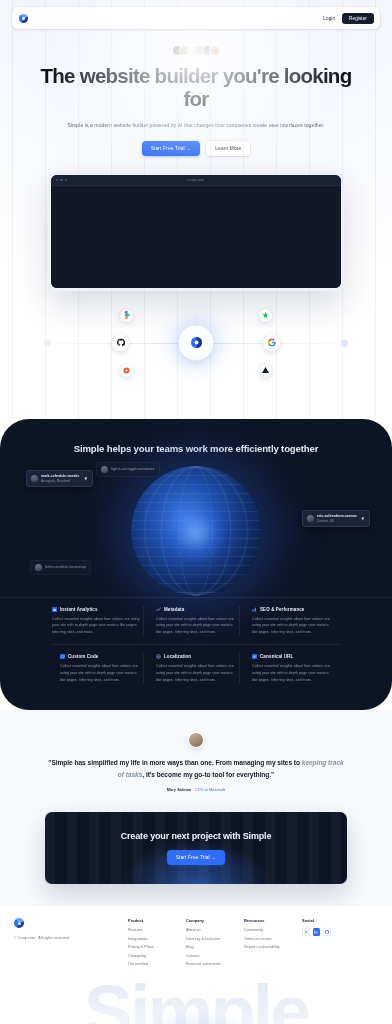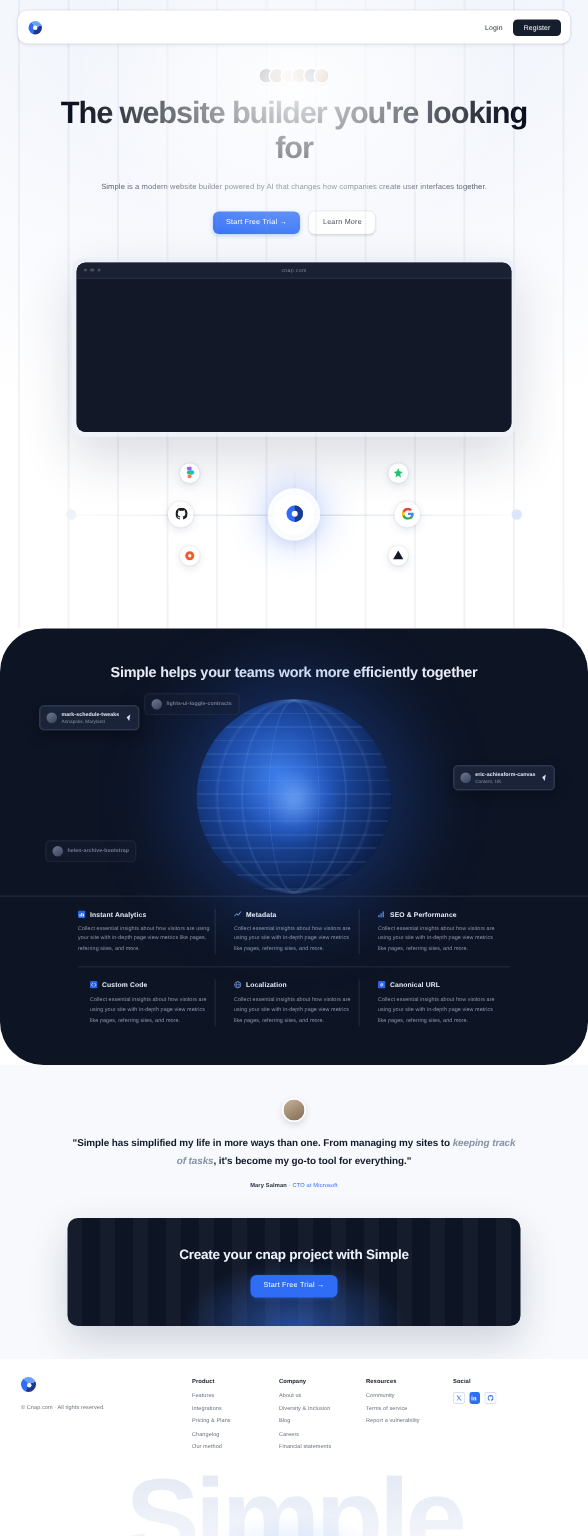--- a/index.html
+++ b/index.html
@@ -545,21 +545,21 @@
   </section>
 
   <section class="testimonial">
     <div class="t-av"></div>
     <blockquote class="quote"><span>"Simple has simplified my life in more ways than one. From managing my sites to </span><em>keeping track of tasks</em><span>, it's become my go-to tool for everything."</span></blockquote>
     <div class="attrib"><b>Mary Salman</b> · <span>CTO at Microsoft</span></div>
   </section>
 
   <section class="cta-wrap">
     <div class="cta-panel">
-      <div class="cta-title">Create your cnap project with Simple</div>
+      <div class="cta-title">Create your next project with Simple</div>
       <button class="btn btn-primary">Start Free Trial →</button>
     </div>
   </section>
 
   <footer class="footer">
     <div class="footer-top">
       <div class="f-brand">
         <div class="f-logo"></div>
         <div class="f-copy">© Cnap.com · All rights reserved.</div>
       </div>

